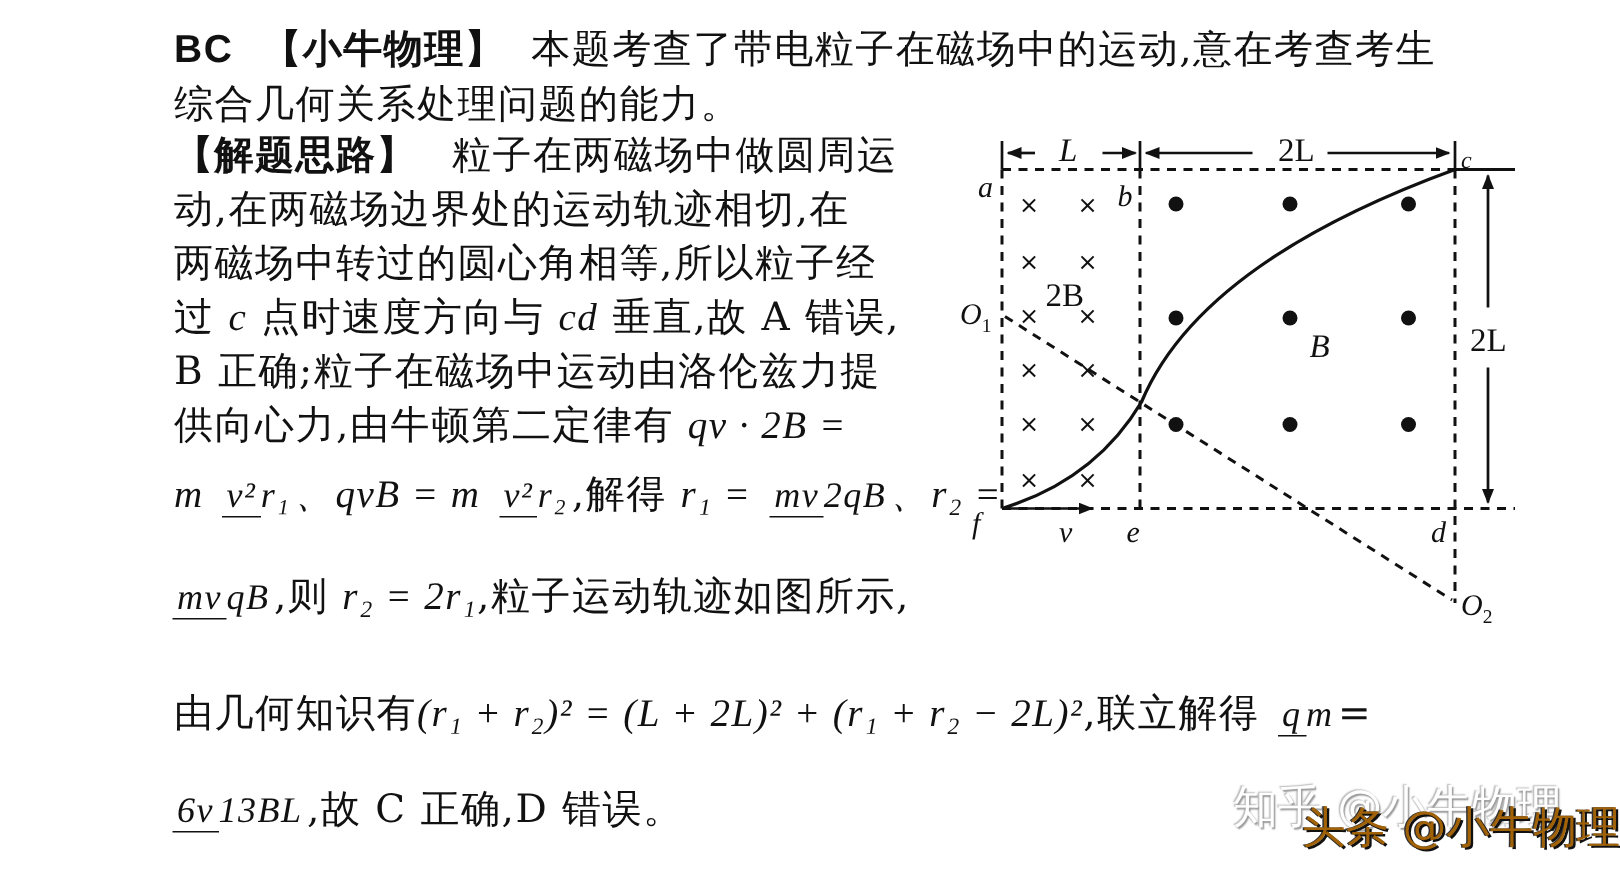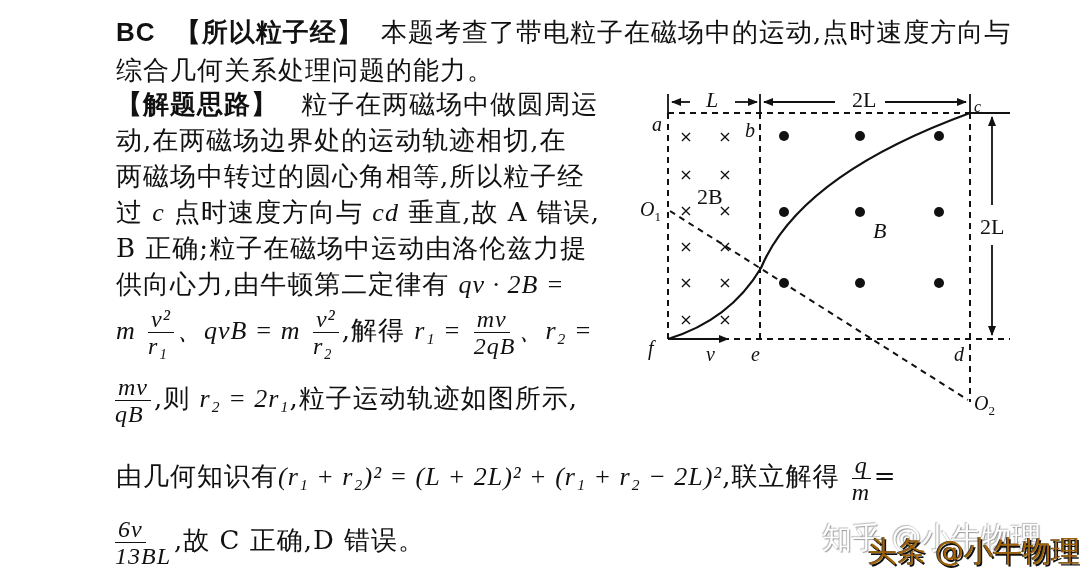--- a/index.html
+++ b/index.html
@@ -4,35 +4,35 @@
 <style>
   html, body { margin: 0; padding: 0; }
   body {
     width: 1080px; height: 579px; background: #ffffff; position: relative; overflow: hidden;
     font-family: "DejaVu Serif", "Liberation Serif", serif; color: #111;
   }
   .line { position: absolute; left: 116px; font-size: 26px; line-height: 32px; white-space: nowrap; letter-spacing: 1px; }
   .bold { font-weight: bold; }
   .sans { font-family: "Liberation Sans", "DejaVu Sans", sans-serif; font-weight: bold; }
   .it { font-style: italic; font-family: "Liberation Serif", serif; }
-  .frac { display: inline-flex; flex-direction: column; align-items: flex-start; vertical-align: middle; font-family: "Liberation Serif", serif; font-style: italic; margin: 0 3px; }
+  .frac { display: inline-flex; flex-direction: row; align-items: center; vertical-align: middle; font-family: "Liberation Serif", serif; font-style: italic; margin: 0 3px; }
   .frac .num { border-bottom: 1.5px solid #111; padding: 0 3px; line-height: 26px; font-size: 24px; }
   .frac .den { line-height: 26px; font-size: 24px; }
   .diagram { position: absolute; left: 640px; top: 80px; width: 440px; height: 350px; }
   .wm { position: absolute; font-family: "DejaVu Sans", sans-serif; font-size: 30px; white-space: nowrap; }
   .wm1 { left: 822px; top: 518px; color: #ffffff; text-shadow: 1px 1px 1px #999, -1px -1px 1px #bbb; }
   .wm2 { left: 868px; top: 532px; color: #a16207; font-size: 29px; text-shadow: 1.5px 1.5px 0 #111, -1px 0 0 #333; }
 </style>
 </head>
 <body>
 
 <div class="line" style="top:16px;">
   <span class="sans" style="font-size:26px;">BC</span>
-  <span class="bold" style="margin-left:10px;">【所以粒子经】</span>
-  <span style="margin-left:8px;">本题考查了带电粒子在磁场中的运动,点时速度方向与</span>
+  <span class="bold" style="margin-left:10px;">【小牛物理】</span>
+  <span style="margin-left:8px;">本题考查了带电粒子在磁场中的运动,意在考查考生</span>
 </div>
 <div class="line" style="top:54px;">综合几何关系处理问题的能力。</div>
 
 <div class="line" style="top:88px;">
   <span class="bold">【解题思路】</span>
   <span style="margin-left:14px;">粒子在两磁场中做圆周运</span>
 </div>
 <div class="line" style="top:124px;text-align:right;">动,在两磁场边界处的运动轨迹相切,在</div>
 <div class="line" style="top:160px;">两磁场中转过的圆心角相等,所以粒子经</div>
 <div class="line" style="top:196px;">

